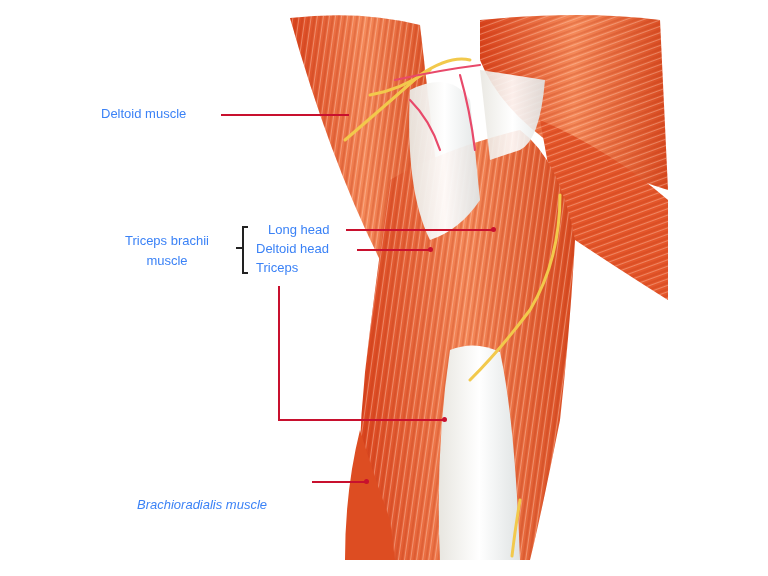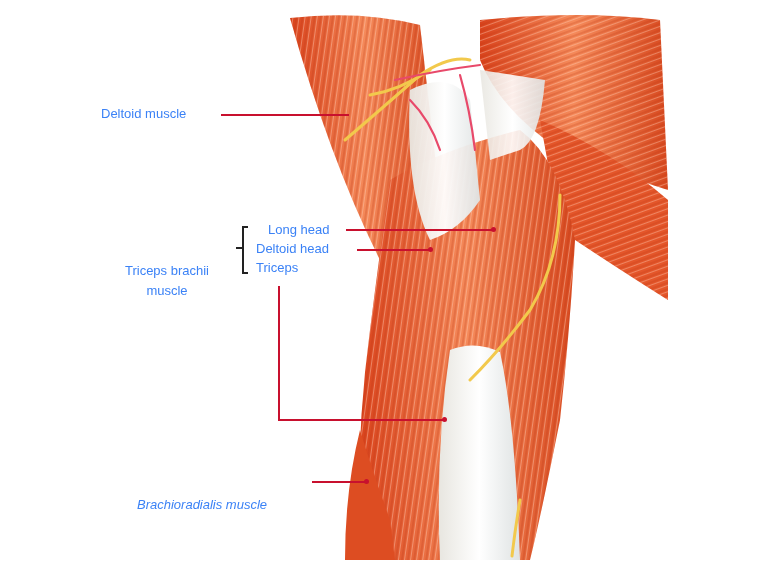--- a/index.html
+++ b/index.html
@@ -1,20 +1,20 @@
 <!DOCTYPE html>
 <html><head>
 <meta charset="utf-8">
 <style>
   html, body { margin:0; padding:0; background:#ffffff; }
   body { width:768px; height:576px; position:relative; overflow:hidden;
          font-family:"Liberation Sans","DejaVu Sans",sans-serif; }
   .illus { position:absolute; left:0; top:0; width:768px; height:576px; }
   .label { position:absolute; font-size:13px; color:#3b82f6; line-height:18px; white-space:nowrap; }
-  .center { text-align:center;margin-top:30px; }
+  .center { text-align:center; }
   .leader { position:absolute; background:#c8102e; }
   .dot { position:absolute; width:5px; height:5px; border-radius:50%; background:#c8102e; }
   .bracket { position:absolute; border:2px solid #222; border-right:none; width:4px; }
 </style>
 </head>
 <body>
 
 <svg class="illus" viewBox="0 0 768 576" xmlns="http://www.w3.org/2000/svg">
   <defs>
     <linearGradient id="mus" x1="0" x2="1" y1="0" y2="0">

